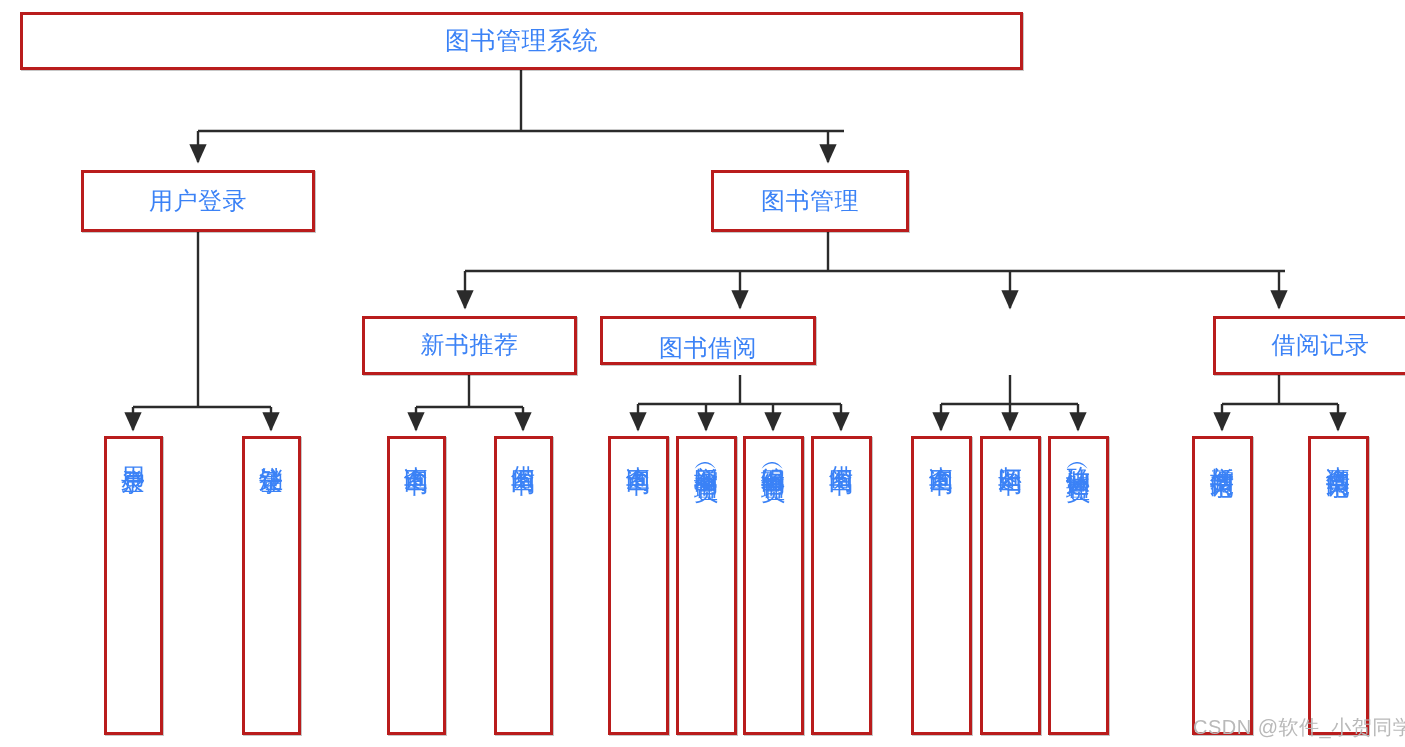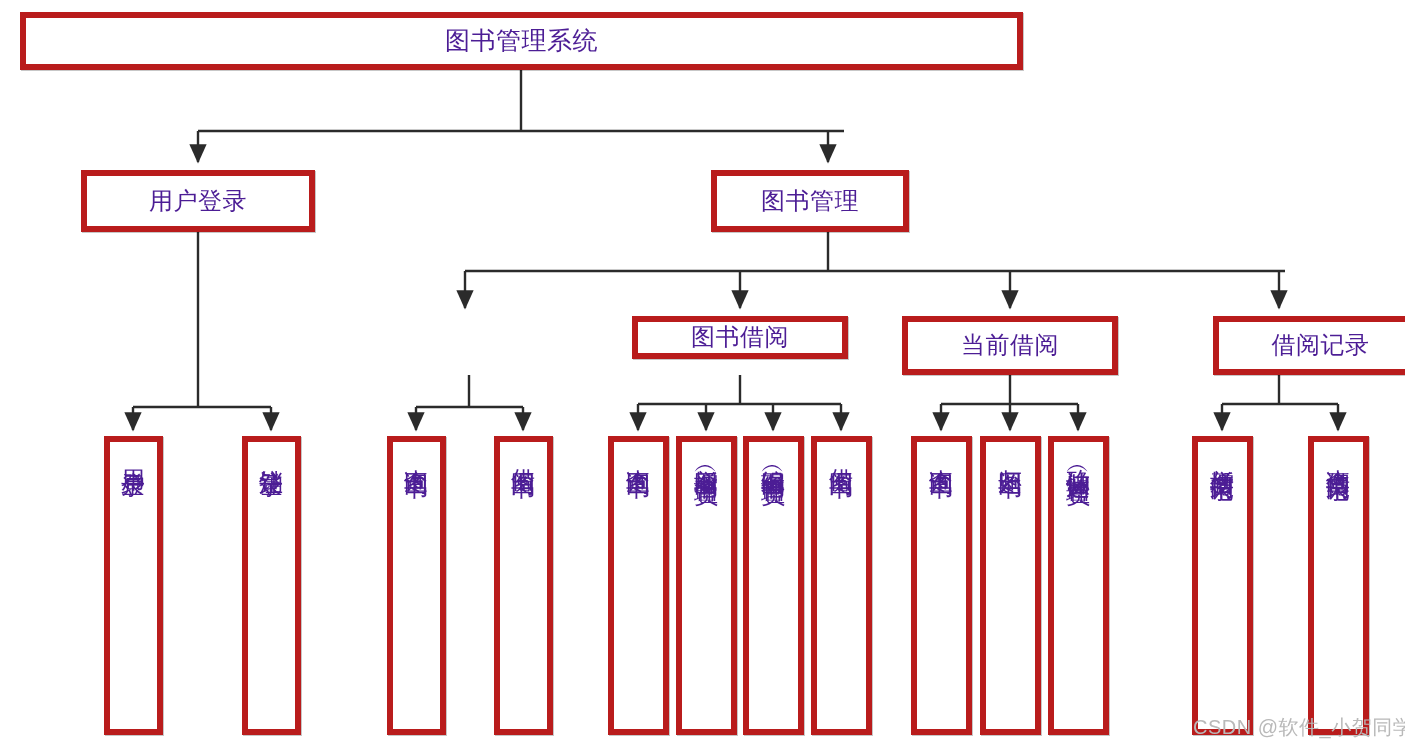--- a/index.html
+++ b/index.html
@@ -22,26 +22,26 @@
     position: absolute;
     left: 0;
     top: 0;
     width: 1405px;
     height: 747px;
     pointer-events: none;
   }
   .node {
     position: absolute;
     box-sizing: border-box;
-    border: 6px solid #b91c1c;
+    border: 3px solid #b91c1c;
     background: #ffffff;
     display: flex;
     align-items: center;
     justify-content: center;
-    color: #4c1d95;
+    color: #3b82f6;
     box-shadow: 1px 1px 0 rgba(0,0,0,0.22);
   }
   .node .label {
     display: block;
     text-align: center;
     line-height: 1.18;
     letter-spacing: 0.5px;
     white-space: nowrap;
   }
   
@@ -136,25 +136,25 @@
     <span class="label">图书管理系统</span>
   </div>
 
   <div class="node h" style="left:81px; top:170px; width:234px; height:62px;">
     <span class="label">用户登录</span>
   </div>
   <div class="node h" style="left:711px; top:170px; width:198px; height:62px;">
     <span class="label">图书管理</span>
   </div>
 
-  <div class="node h" style="left:632px; top:316px; width:216px; height:43px;">
+  <div class="node h" style="left:362px; top:316px; width:215px; height:59px;">
+    <span class="label">新书推荐</span>
+  </div>
+  <div class="node h" style="left:600px; top:316px; width:216px; height:49px;align-items:flex-end;">
     <span class="label">图书借阅</span>
-  </div>
-  <div class="node h" style="left:902px; top:316px; width:216px; height:59px;">
-    <span class="label">当前借阅</span>
   </div>
   <div class="node h" style="left:1172px; top:316px; width:215px; height:59px;margin-left:41px;">
     <span class="label">借阅记录</span>
   </div>
 
   <div class="node v" style="left:104px; top:436px; width:59px; height:299px;">
     <span class="label">用户登录</span>
   </div>
   <div class="node v" style="left:242px; top:436px; width:59px; height:299px;">
     <span class="label">注销登录</span>

